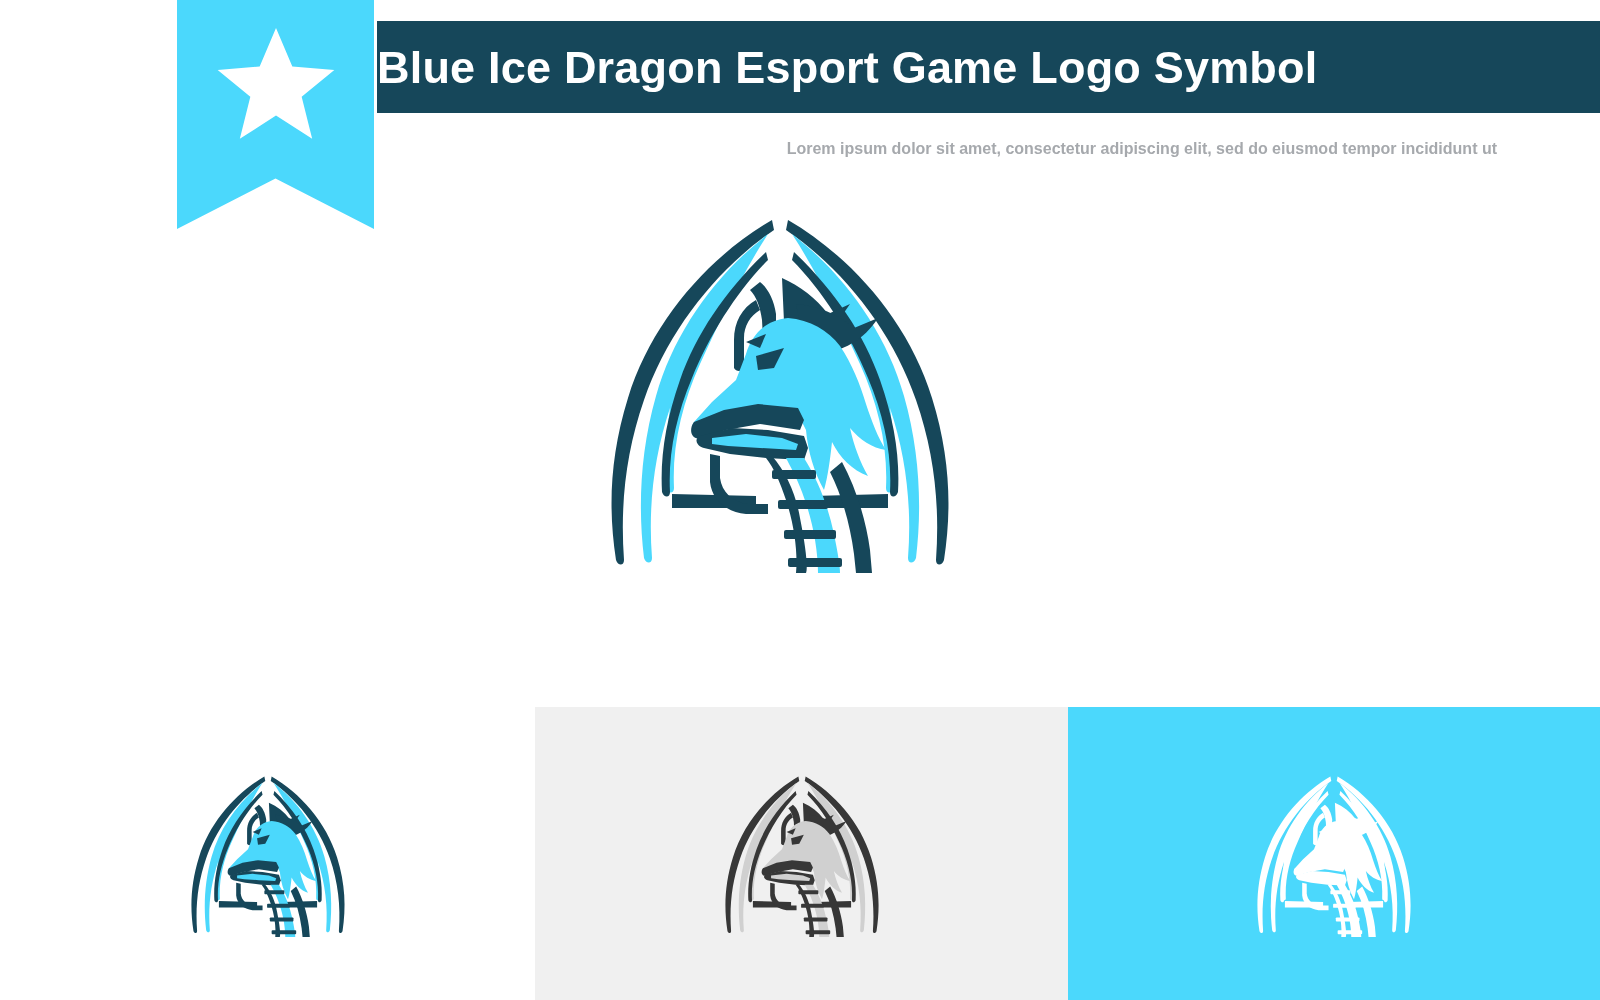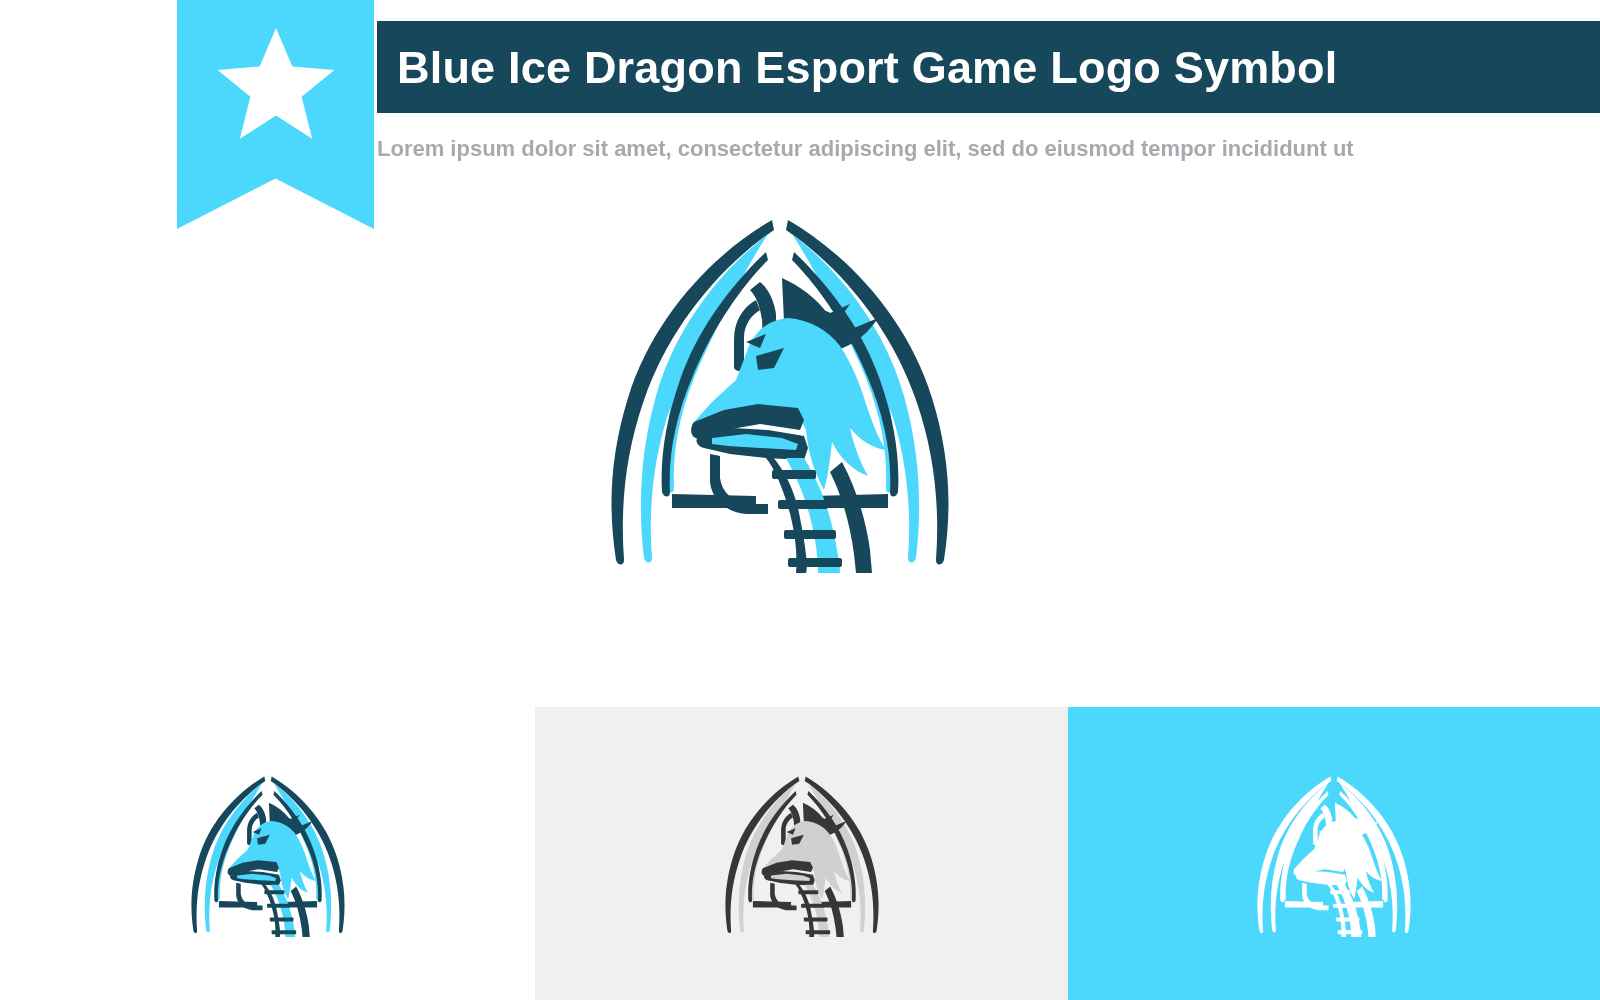--- a/index.html
+++ b/index.html
@@ -27,29 +27,29 @@
   .title-bar{
     position:absolute;left:377px;top:21px;right:0;height:92px;
     background:var(--dark);
     display:flex;align-items:center;
   }
   .title-text{
     color:#ffffff;
     font-size:45px;
     font-weight:bold;
     letter-spacing:.2px;
-    margin-left:20px;
+    margin-left:0;
     white-space:nowrap;
     line-height:1;
   }
   .subtitle{
     position:absolute;left:377px;top:132px;width:1120px;
-    text-align:left;
+    text-align:right;
     color:#a6a9ad;
-    font-size:22px;
+    font-size:16px;
     line-height:33px;
     font-weight:600;
   }
   .subtitle span{display:block;}
 
   
   .logo-main{position:absolute;left:560px;top:208px;width:440px;height:365px;}
   .logo-wordmark{
     position:absolute;left:0;right:0;top:572px;
     text-align:center;

